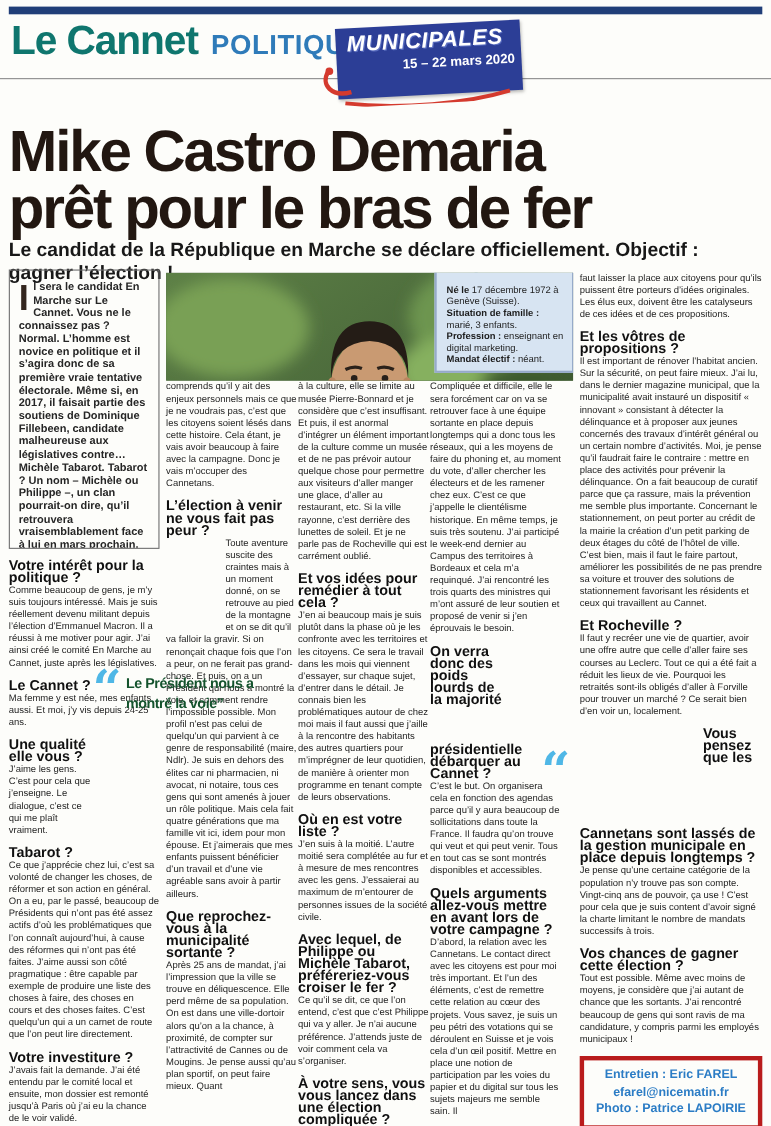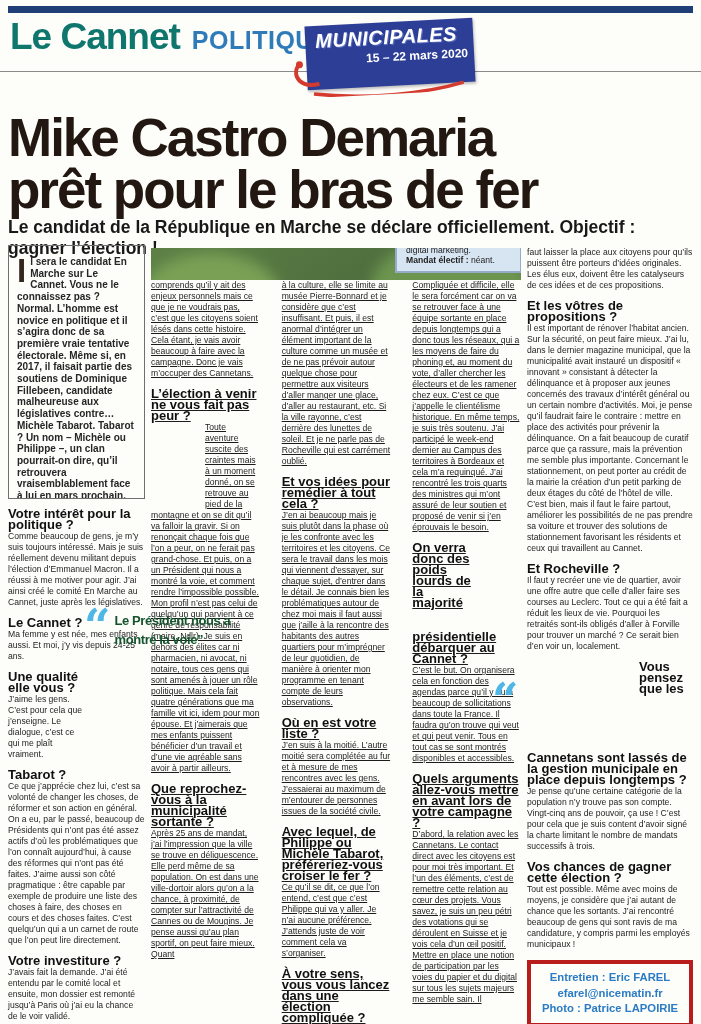--- a/index.html
+++ b/index.html
@@ -16,21 +16,21 @@
                text-shadow:1px 1px 0 #5a6ec0;}
   .badge-dates{font-size:12px;font-weight:bold;color:#ffffff;text-align:right;margin-top:1px;}
   .ribbon{position:absolute;left:-14px;bottom:-8px;z-index:-1;}
   .headline{position:absolute;left:8px;top:76px;width:690px;color:#221711;font-weight:800;
             font-size:53px;line-height:0.99;letter-spacing:-2px;}
   .standfirst{position:absolute;left:8px;top:199px;width:690px;font-size:17.5px;font-weight:bold;color:#181818;}
   .content{position:absolute;left:8px;top:233px;width:685px;bottom:0;display:flex;gap:6px;}
   .col{font-size:8.6px;line-height:11px;color:#1d1d1d;}
   .col1{width:137px;}
   .mid{width:370px;display:flex;flex-direction:column;}
-  .midcols{display:flex;gap:22px;flex:1;text-decoration:underline;}
+  .midcols{display:flex;gap:1px;flex:1;}
   .midcols .col{width:119px;}
   .col5{width:166px;padding-top:14px;}
   .q{font-size:13px;font-weight:bold;color:#101010;margin:9px 0 1px 0;line-height:11px;}
   .a{margin:0;}
   .intro-box{border:1.2px solid #6f6f6f;margin-top:12px;margin-bottom:4px;padding:10px 8px;
              font-size:10px;line-height:11.7px;font-weight:bold;color:#262626;height:232px;overflow:hidden;}
   .dropcap{float:left;font-size:33px;line-height:26px;font-weight:800;color:#33261e;margin:2px 4px 0 0;}
   .photo{position:relative;height:258px;margin-top:15px;overflow:hidden;background:#44623a;}
   .reperes{position:absolute;right:-1px;bottom:7px;width:127px;background:#d7e4f2;
            border:2px solid #96aac9;padding:7px 7px 5px 9px;box-sizing:border-box;}

